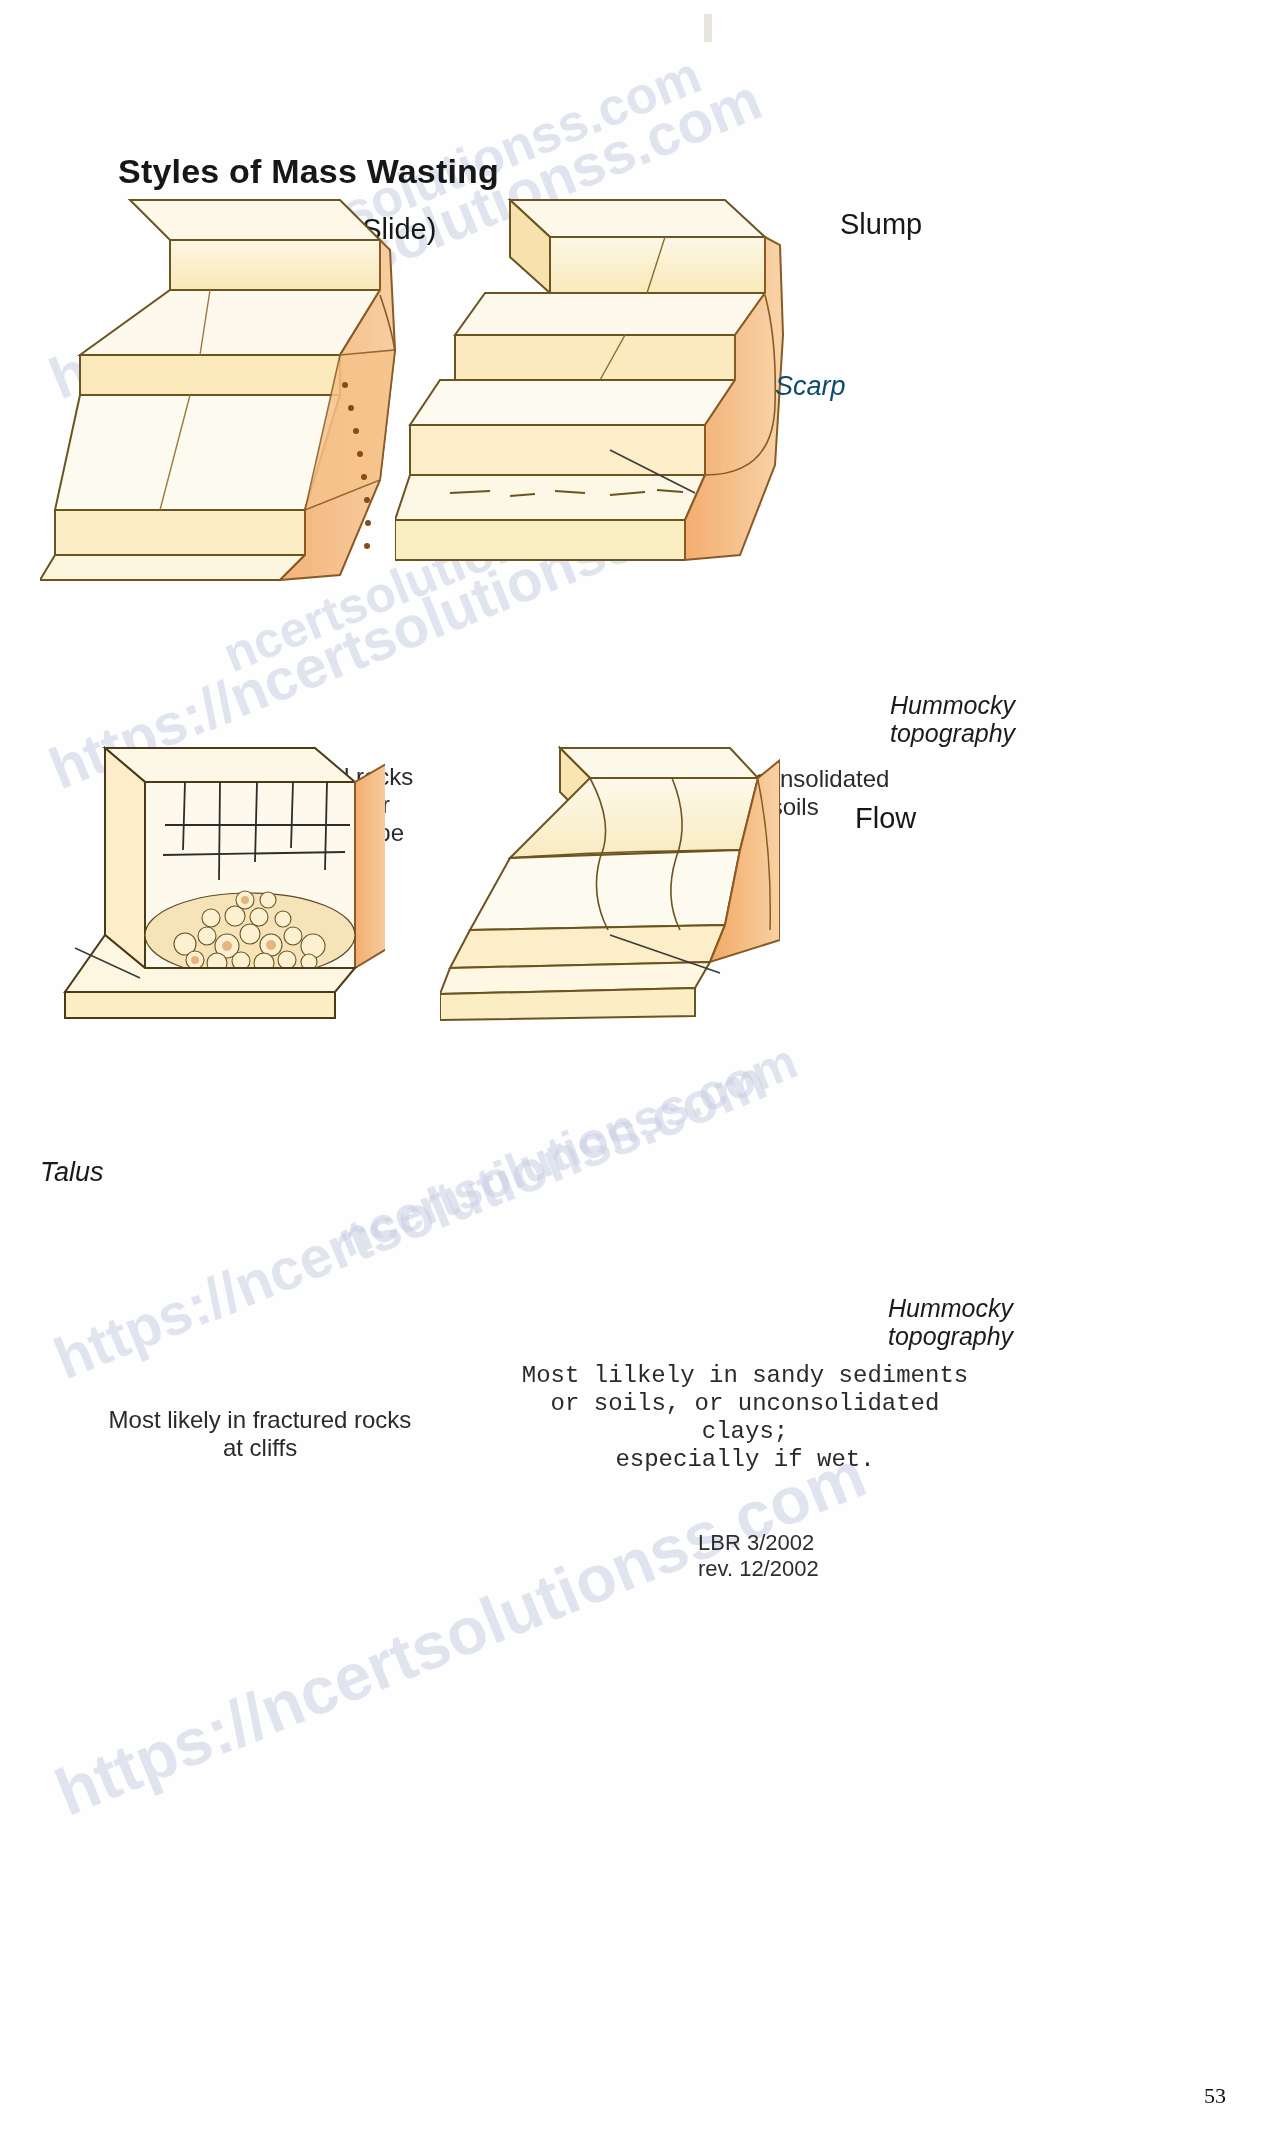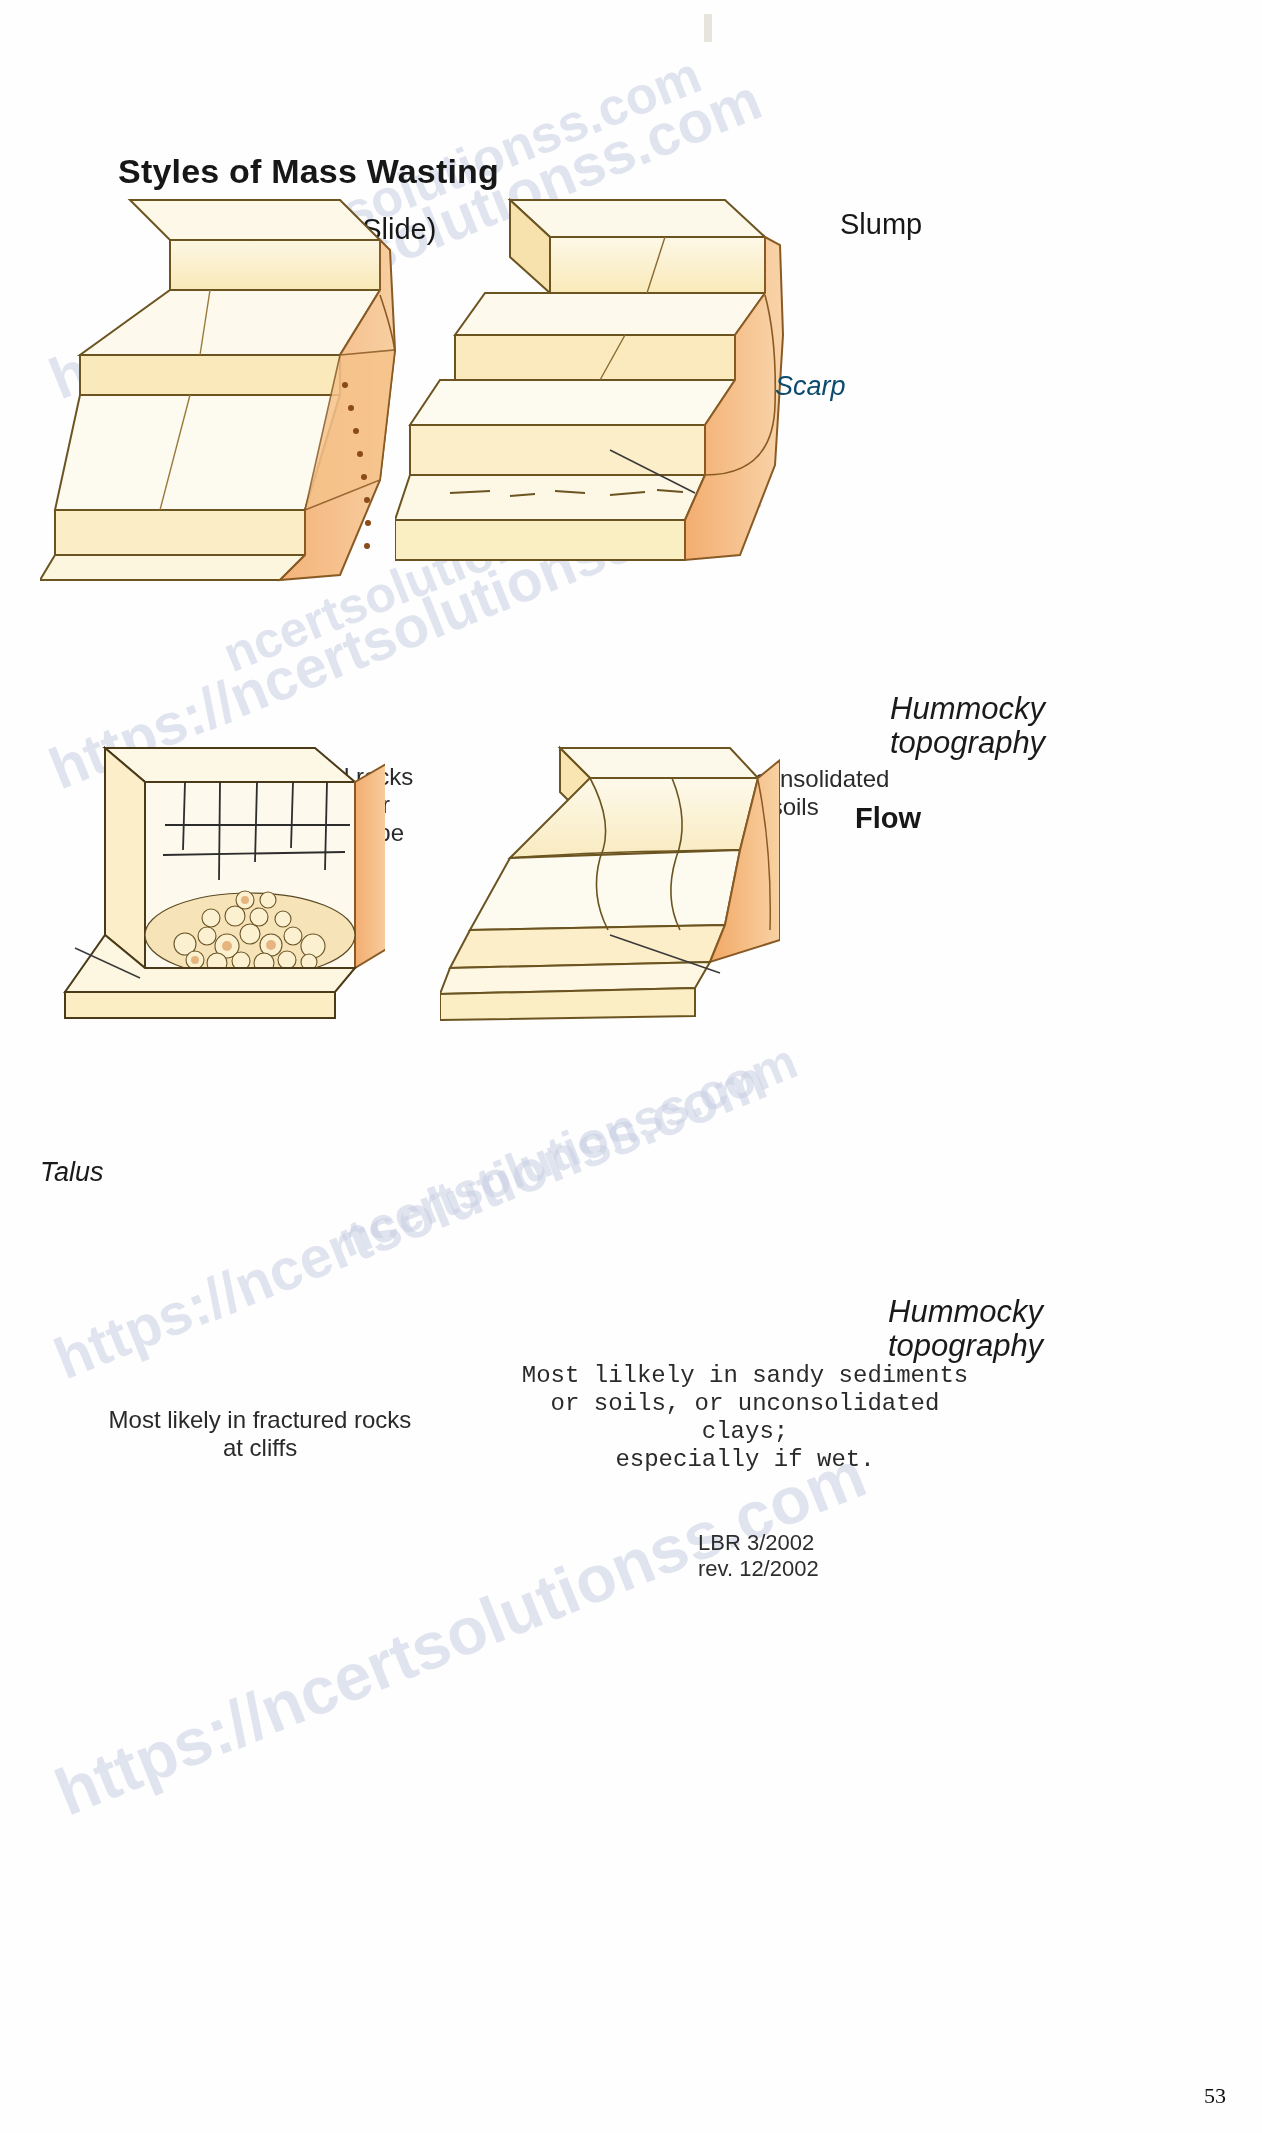--- a/index.html
+++ b/index.html
@@ -32,32 +32,32 @@
   
   .figure{position:absolute;left:0;top:90px;width:980px;height:1380px;}
   .fig-title{
     position:absolute;left:118px;top:62px;
     font-size:34px;font-weight:700;letter-spacing:.2px;color:#171717;
   }
   .panel-title{position:absolute;font-size:29px;font-weight:400;color:#171717;}
   .pt-glide{left:243px;top:123px;}
   .pt-slump{left:840px;top:118px;}
   .pt-rockfall{left:262px;top:712px;}
-  .pt-flow{left:855px;top:712px;font-weight:bold;}
+  .pt-flow{left:855px;top:712px;}
 
   .caption{
     position:absolute;text-align:center;font-size:24px;line-height:1.17;
     color:#2a2a2a;white-space:pre-line;
   }
   .cap-glide{left:60px;top:673px;width:420px;}
   .cap-slump{left:540px;top:675px;width:420px;}
   .cap-rockfall{left:45px;top:1275px;width:430px;margin-top:41px;}
   .cap-flow{left:520px;top:1272px;width:450px;font-family:Liberation Mono, monospace;}
 
-  .annot{position:absolute;font-style:italic;font-size:31px;color:#1a1a1a;line-height:1.1;}
+  .annot{position:absolute;font-style:italic;font-size:25px;color:#1a1a1a;line-height:1.1;}
   .an-hummocky1{left:890px;top:602px;white-space:pre-line;text-align:left;}
   .an-hummocky2{left:888px;top:1205px;white-space:pre-line;text-align:left;}
   .an-talus{left:40px;top:1068px;font-size:27px;}
   .an-scarp{left:775px;top:282px;font-size:27px;color:#0c4a6e;text-align:right;}
 
   .credit{
     position:absolute;left:698px;top:1440px;font-size:22px;line-height:1.2;
     color:#2d2d2d;white-space:pre-line;
   }
 

